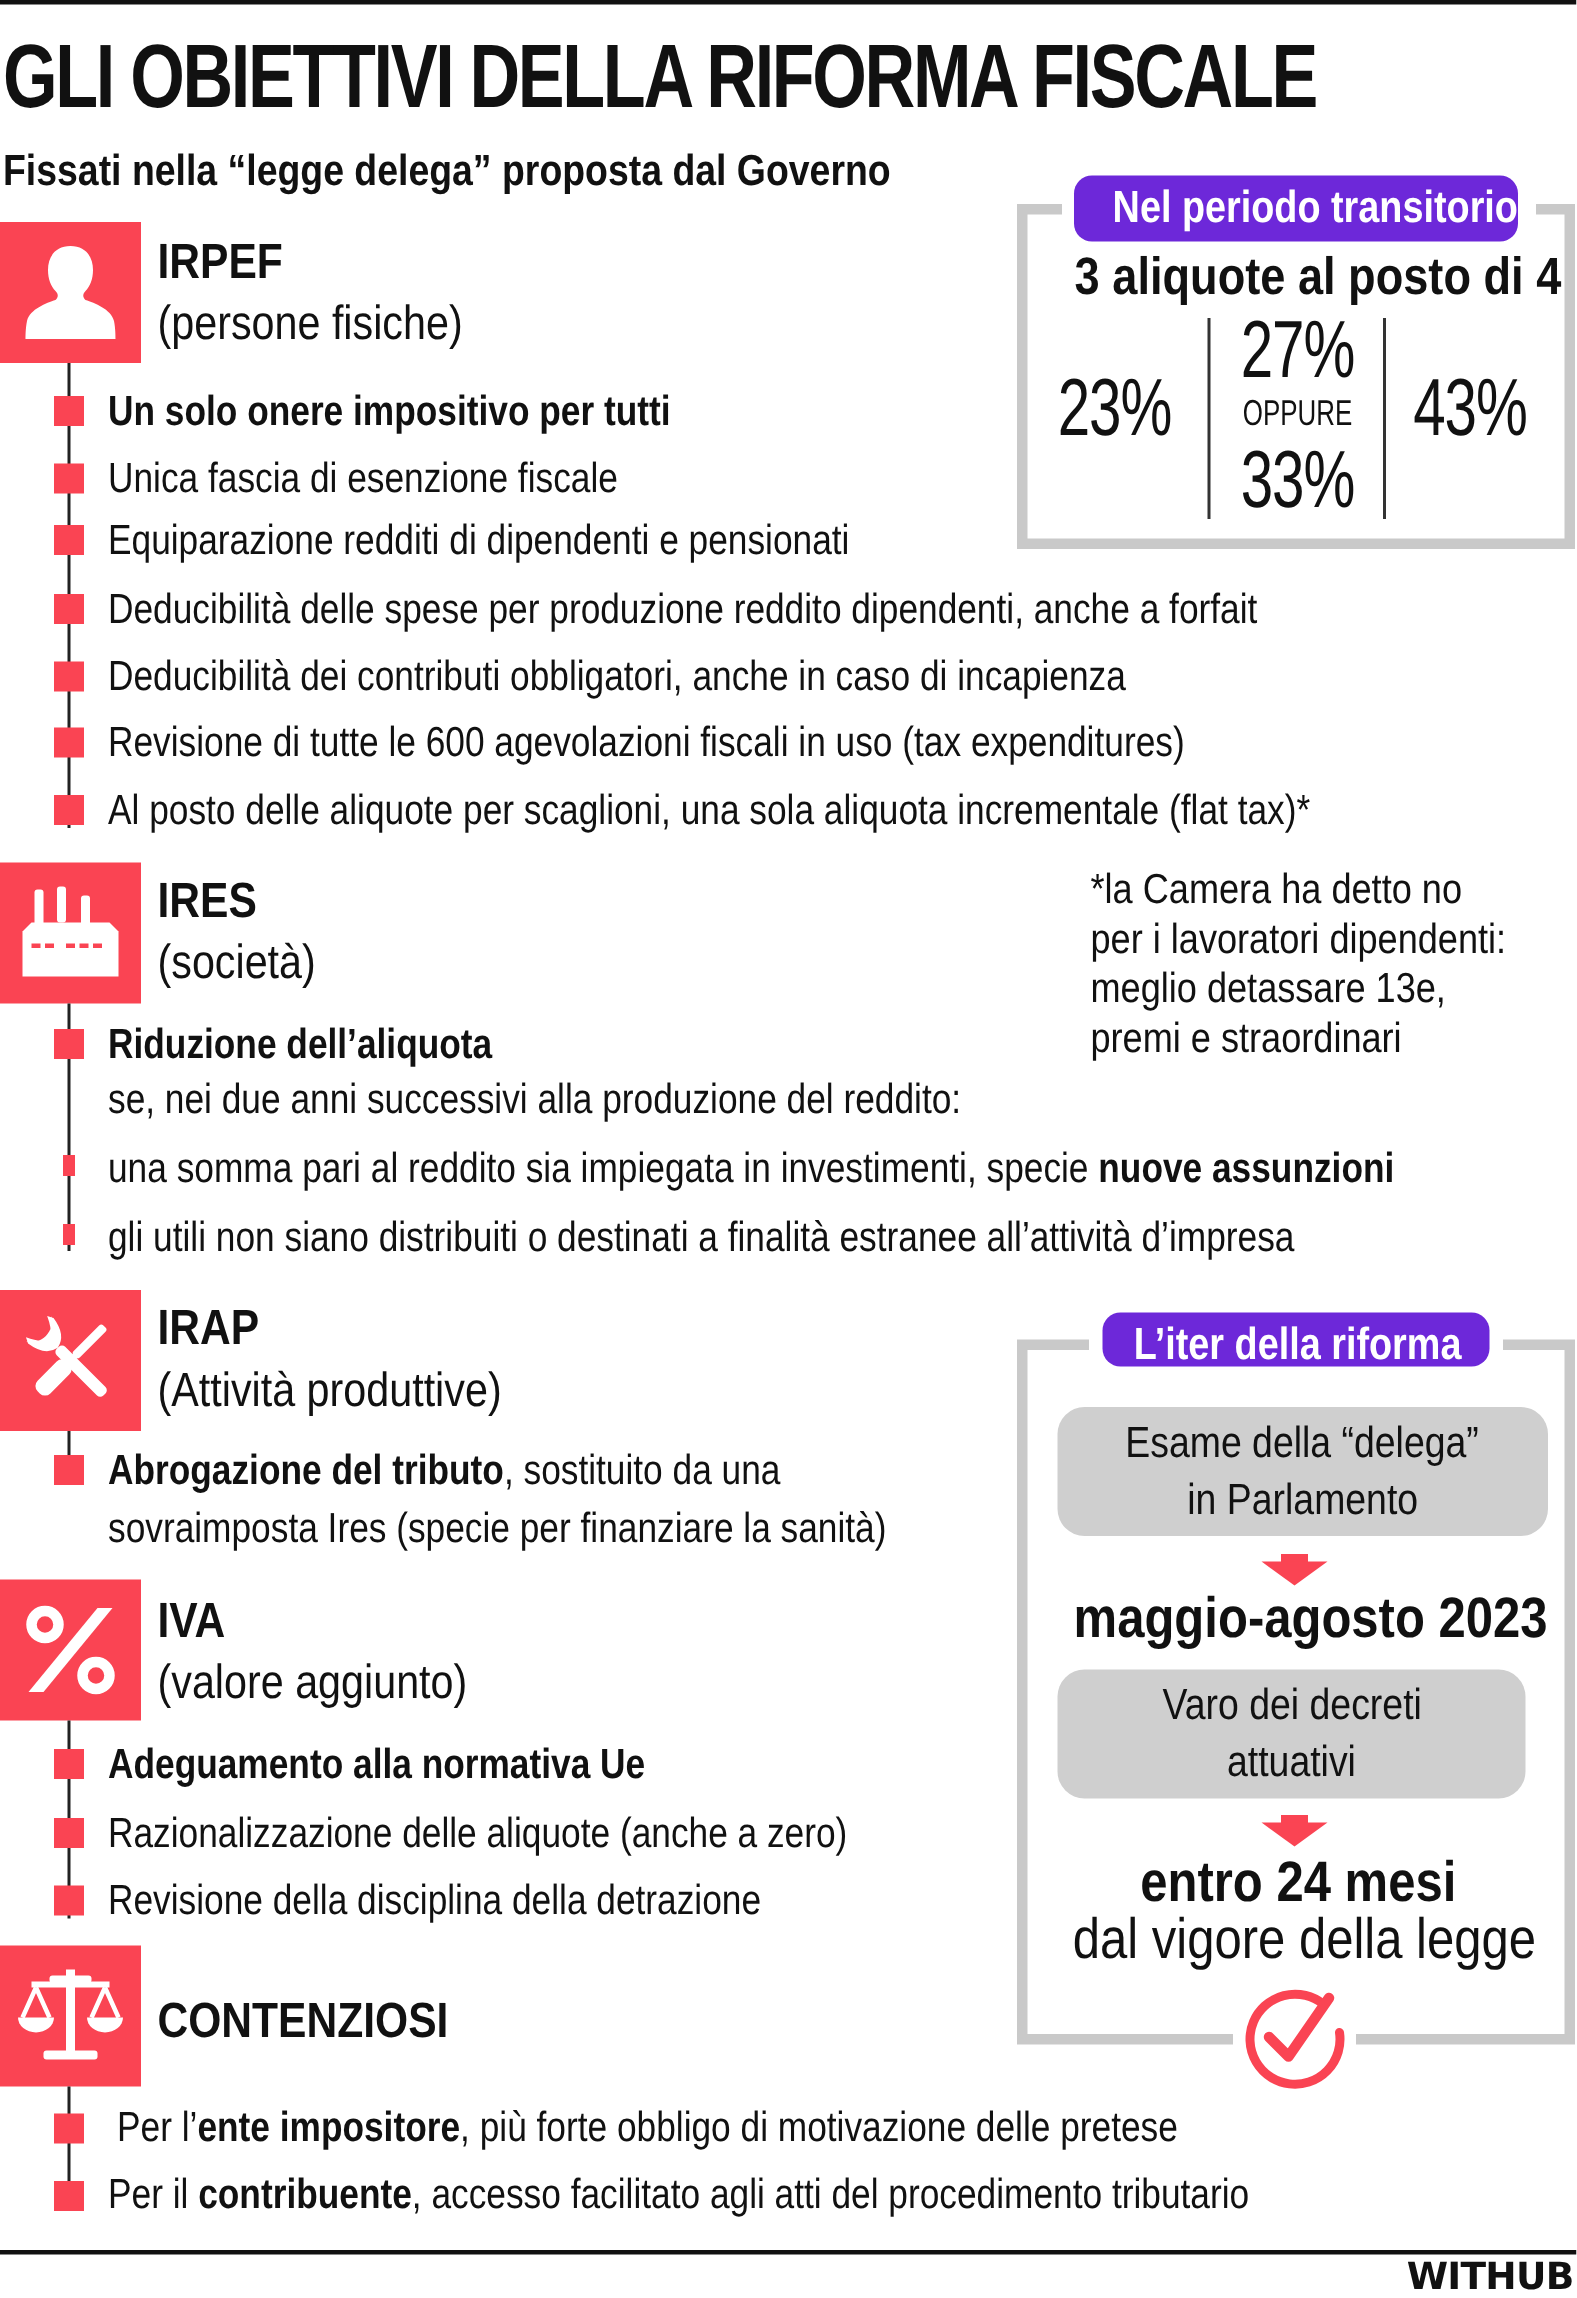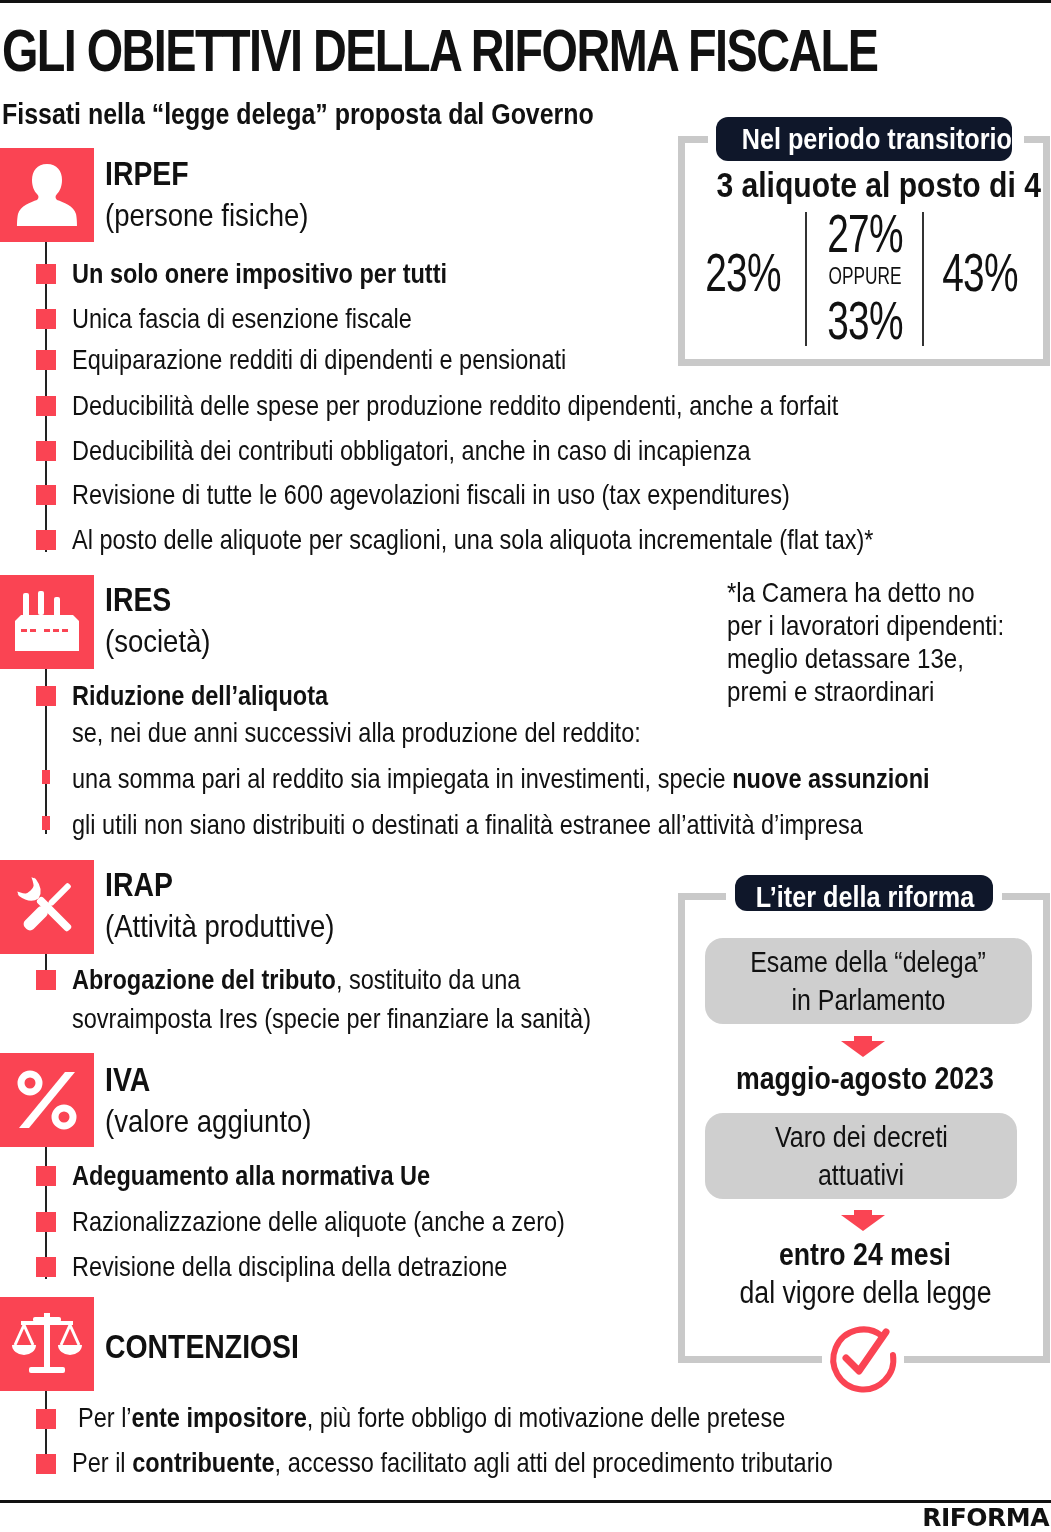--- a/index.html
+++ b/index.html
@@ -22,38 +22,38 @@
 
   .vline { position: absolute; left: 45px; width: 1.5px; background: #222; }
   .bullet { position: absolute; left: 36px; width: 20px; height: 20px; background: #fa4453; }
   .bullet.small { left: 42px; width: 8px; height: 14px; }
   .item { position: absolute; left: 72px; font-size: 28px; line-height: 34px; white-space: nowrap;
           transform: scaleX(0.84); transform-origin: left top; color: #111; }
   .item b { font-weight: 700; }
 
   
   .gbox { position: absolute; border: 7px solid #c9c9c9; }
-  .pill { position: absolute; background: #0f172a; color: #fff; font-weight: 700; border-radius: 12px;
+  .pill { position: absolute; background: #6d28d9; color: #fff; font-weight: 700; border-radius: 12px;
           text-align: center; white-space: nowrap; }
   .pill span { display: inline-block; transform: scaleX(0.84); }
   .gap-white { position: absolute; background: #fff; }
 
   .rate { position: absolute; font-size: 54px; line-height: 56px; font-weight: 400; color: #111;
           transform: scaleX(0.72); transform-origin: center top; text-align: center; letter-spacing: -1px; }
   .oppure { position: absolute; font-size: 24px; line-height: 26px; color: #111; transform: scaleX(0.72);
             transform-origin: center top; text-align: center; }
   .vsep { position: absolute; width: 1.5px; background: #333; }
 
   .step-box { position: absolute; background: #cfcfcf; border-radius: 18px; text-align: center; color: #111;
               font-size: 29px; line-height: 38px; }
   .step-box span { display: inline-block; transform: scaleX(0.86); }
   .arrow { position: absolute; width: 0; height: 0; border-left: 22px solid transparent; border-right: 22px solid transparent;
            border-top: 16px solid #fa4453; }
   .arrow-stem { position: absolute; width: 18px; height: 6px; background: #fa4453; }
-  .step-text { position: absolute; text-align: center; font-size: 31px; line-height: 38px; color: #111; white-space: nowrap; }
+  .step-text { position: absolute; text-align: center; font-size: 38px; line-height: 38px; color: #111; white-space: nowrap; }
   .step-text span { display: inline-block; transform: scaleX(0.86); }
   .bold { font-weight: 700; }
 
   .note { position: absolute; left: 727px; top: 576px; font-size: 28px; line-height: 33px; color: #111;
           transform: scaleX(0.86); transform-origin: left top; white-space: nowrap; }
 
   .bottom-rule { position: absolute; left: 0; top: 1500px; width: 1051px; height: 3px; background: #111; }
   .brand { position: absolute; right: 2px; top: 1505px; font-weight: 900; font-size: 25px; line-height: 26px;
            color: #111; letter-spacing: -0.5px; font-family: "DejaVu Sans", sans-serif; }
 </style>
@@ -214,13 +214,13 @@
 
 <div class="gap-white" style="left:822px;top:1350px;width:82px;height:20px;"></div>
 <div style="position:absolute;left:826px;top:1322px;width:74px;height:74px;">
   <svg width="74" height="74" viewBox="0 0 74 74">
     <path d="M56 14 A30 30 0 1 0 67 33" fill="none" stroke="#fa4453" stroke-width="6" stroke-linecap="round"></path>
     <path d="M20 36 L33 49 L60 10" fill="none" stroke="#fa4453" stroke-width="7" stroke-linecap="round" stroke-linejoin="round"></path>
   </svg>
 </div>
 
 <div class="bottom-rule"></div>
-<div class="brand">RIFORMA</div>
+<div class="brand">WITHUB</div>
 
 </body></html>

